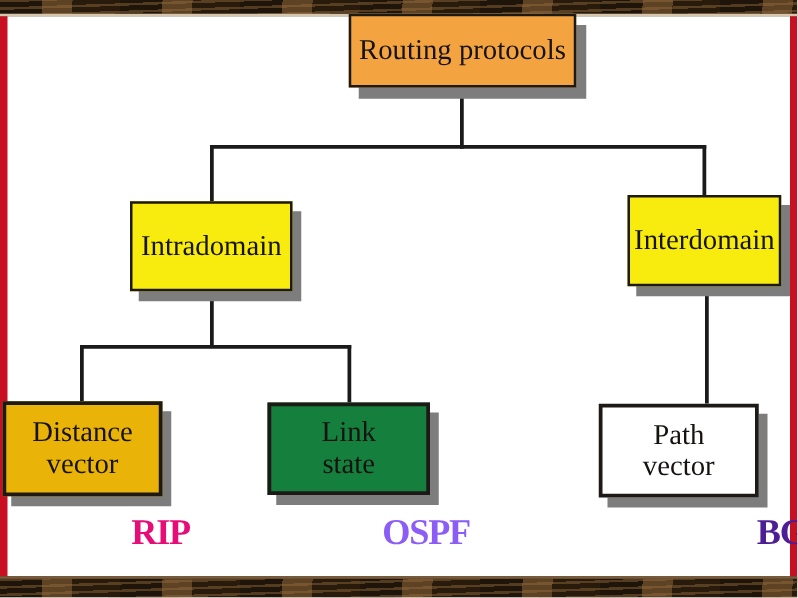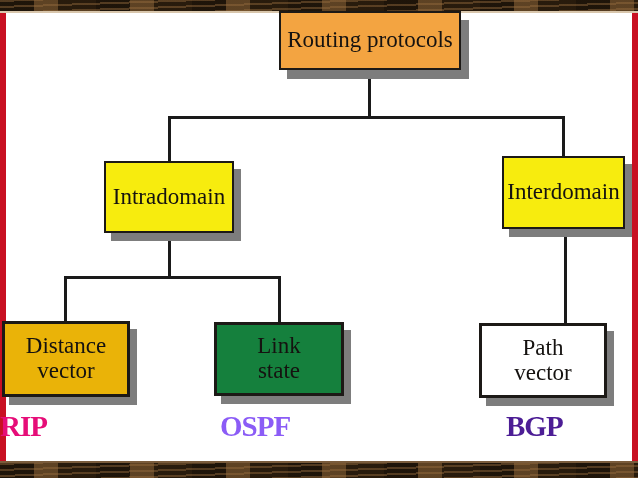--- a/index.html
+++ b/index.html
@@ -41,22 +41,22 @@
   .l-h-level2    {left:168px;top:116px;width:397px;height:3px;}
   .l-intra-up    {left:168px;top:116px;width:3px;height:45px;}
   .l-inter-up    {left:562px;top:116px;width:3px;height:40px;}
   .l-intra-down  {left:168px;top:233px;width:3px;height:43px;}
   .l-h-level3    {left:64px;top:276px;width:217px;height:3px;}
   .l-distance-up {left:64px;top:276px;width:3px;height:45px;}
   .l-link-up     {left:278px;top:276px;width:3px;height:46px;}
   .l-path-up     {left:564px;top:229px;width:3px;height:94px;}
   
   .proto{
-    position:absolute;top:411px;width:120px;z-index:3;text-align:left;
-    font-size:29px;font-weight:bold;letter-spacing:-1px;line-height:1.1;
+    position:absolute;top:411px;width:120px;z-index:3;text-align:right;
+    font-size:29px;font-weight:bold;letter-spacing:-1px;line-height:1.1;margin-left:36px;
   }
   .proto-rip{left:0px;width:116px;}
   .proto-ospf{left:220px;}
   .proto-bgp{left:506px;}
 </style>
 </head>
 <body>
 
 <div class="stage">
 

